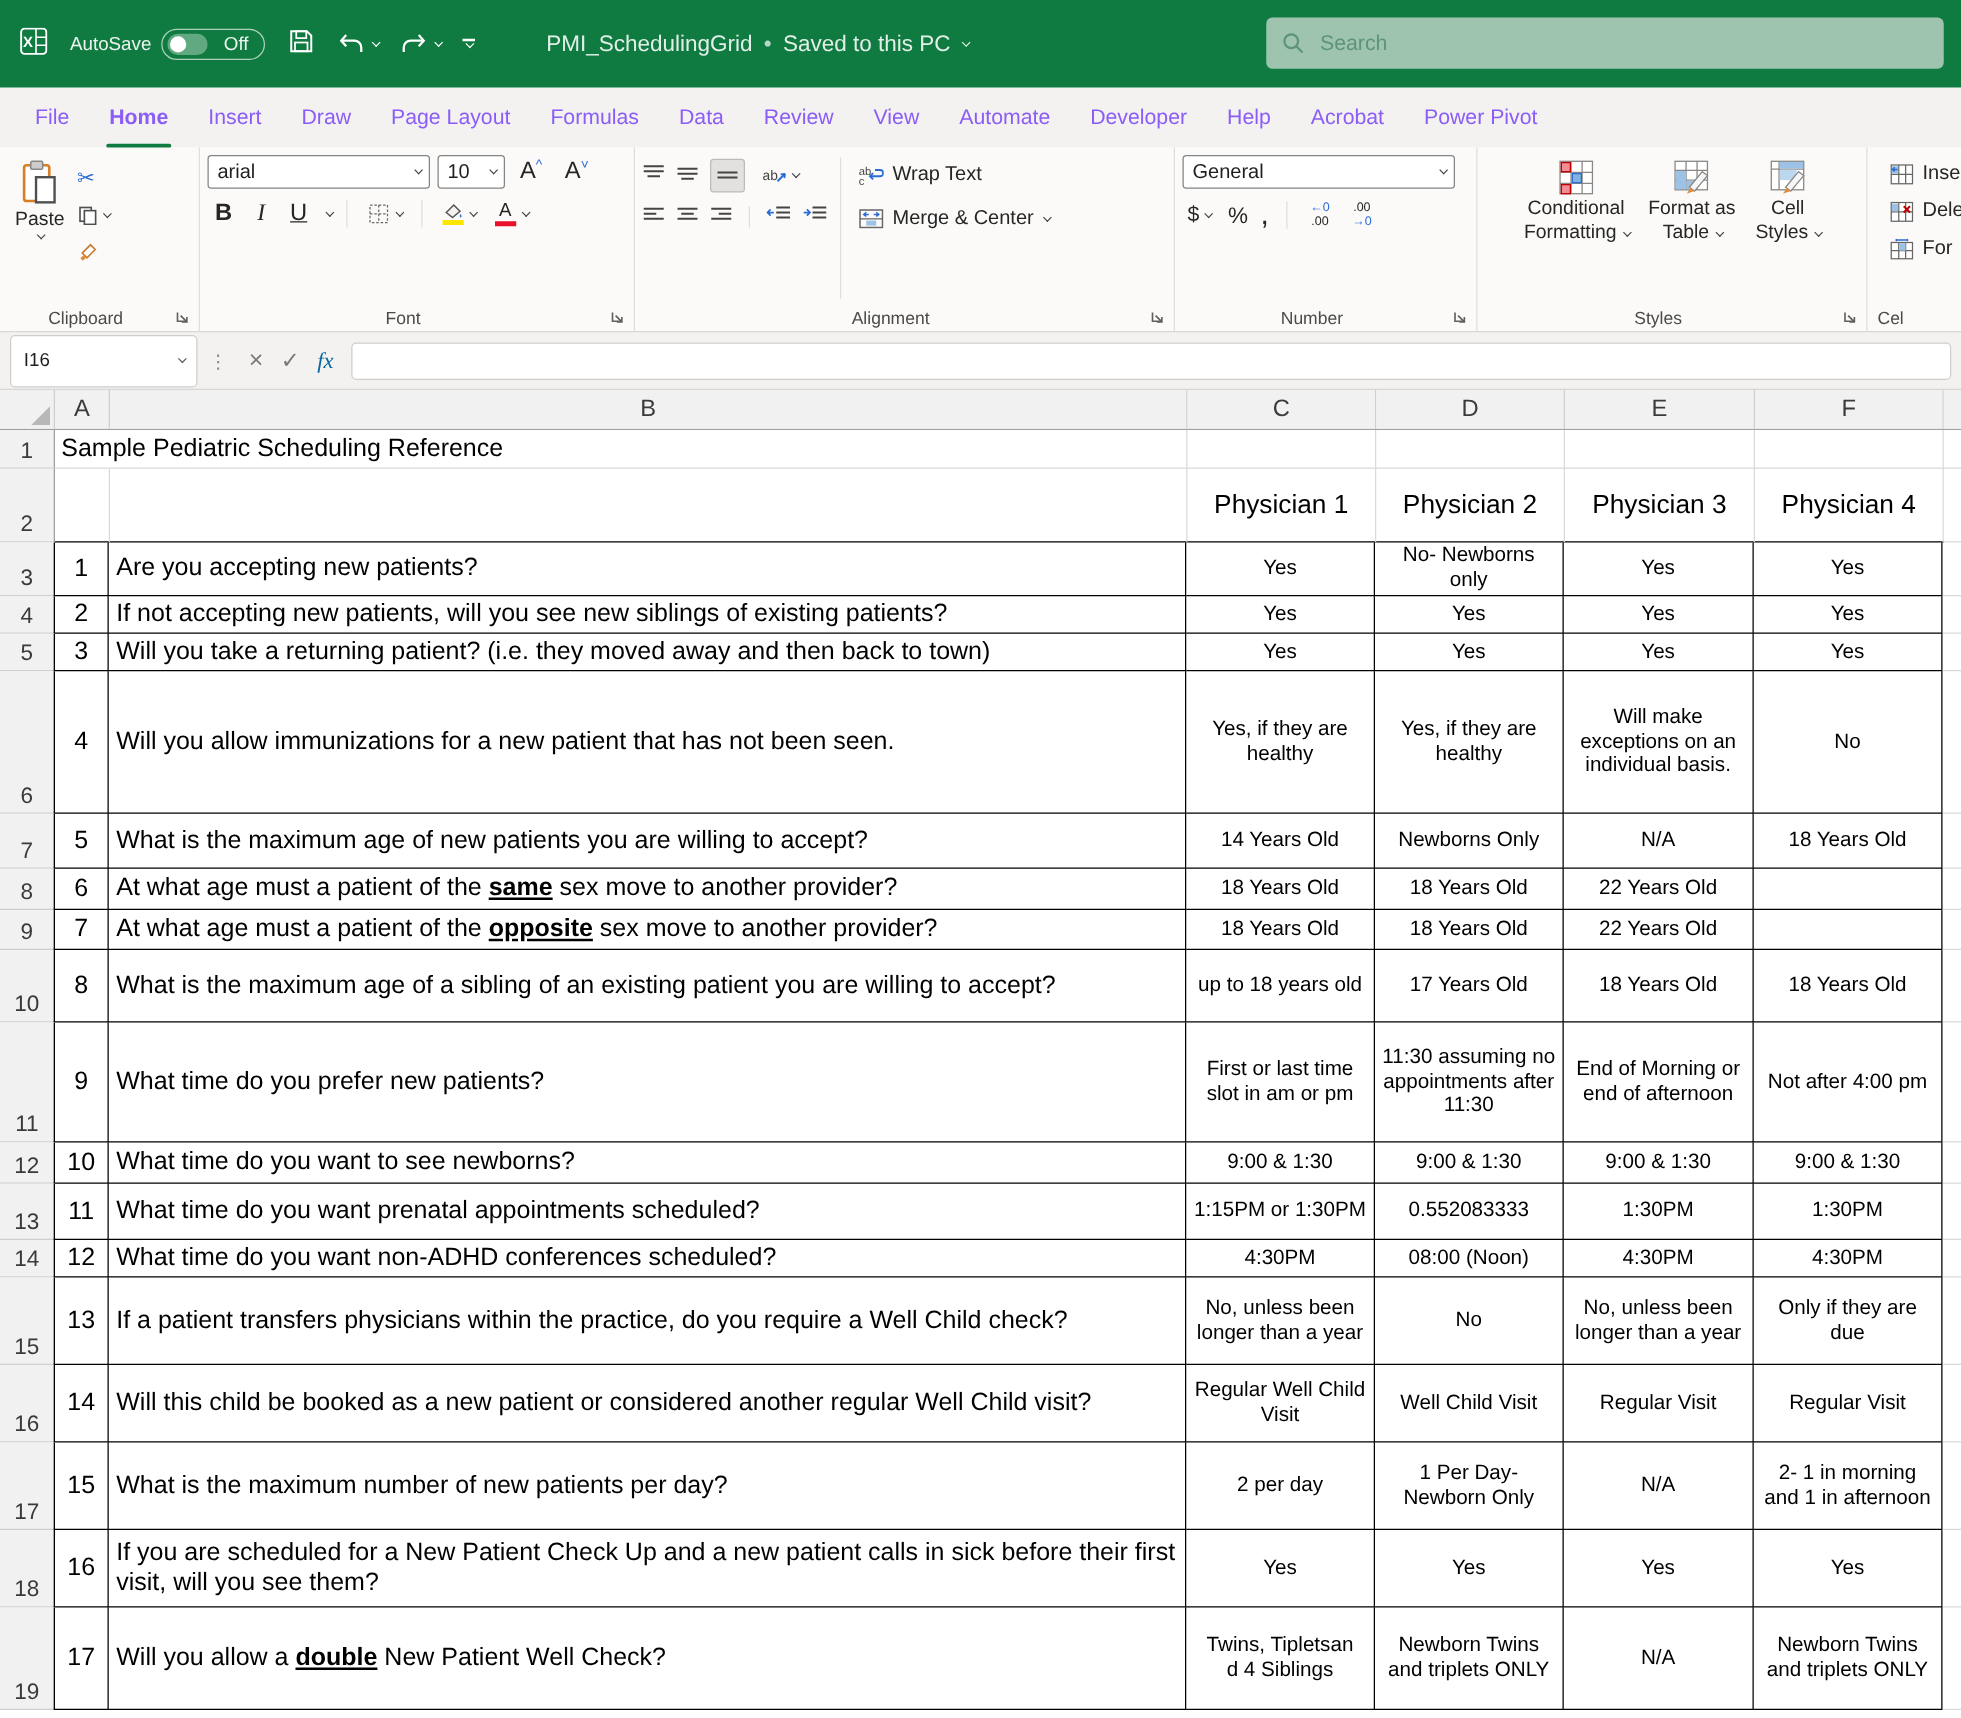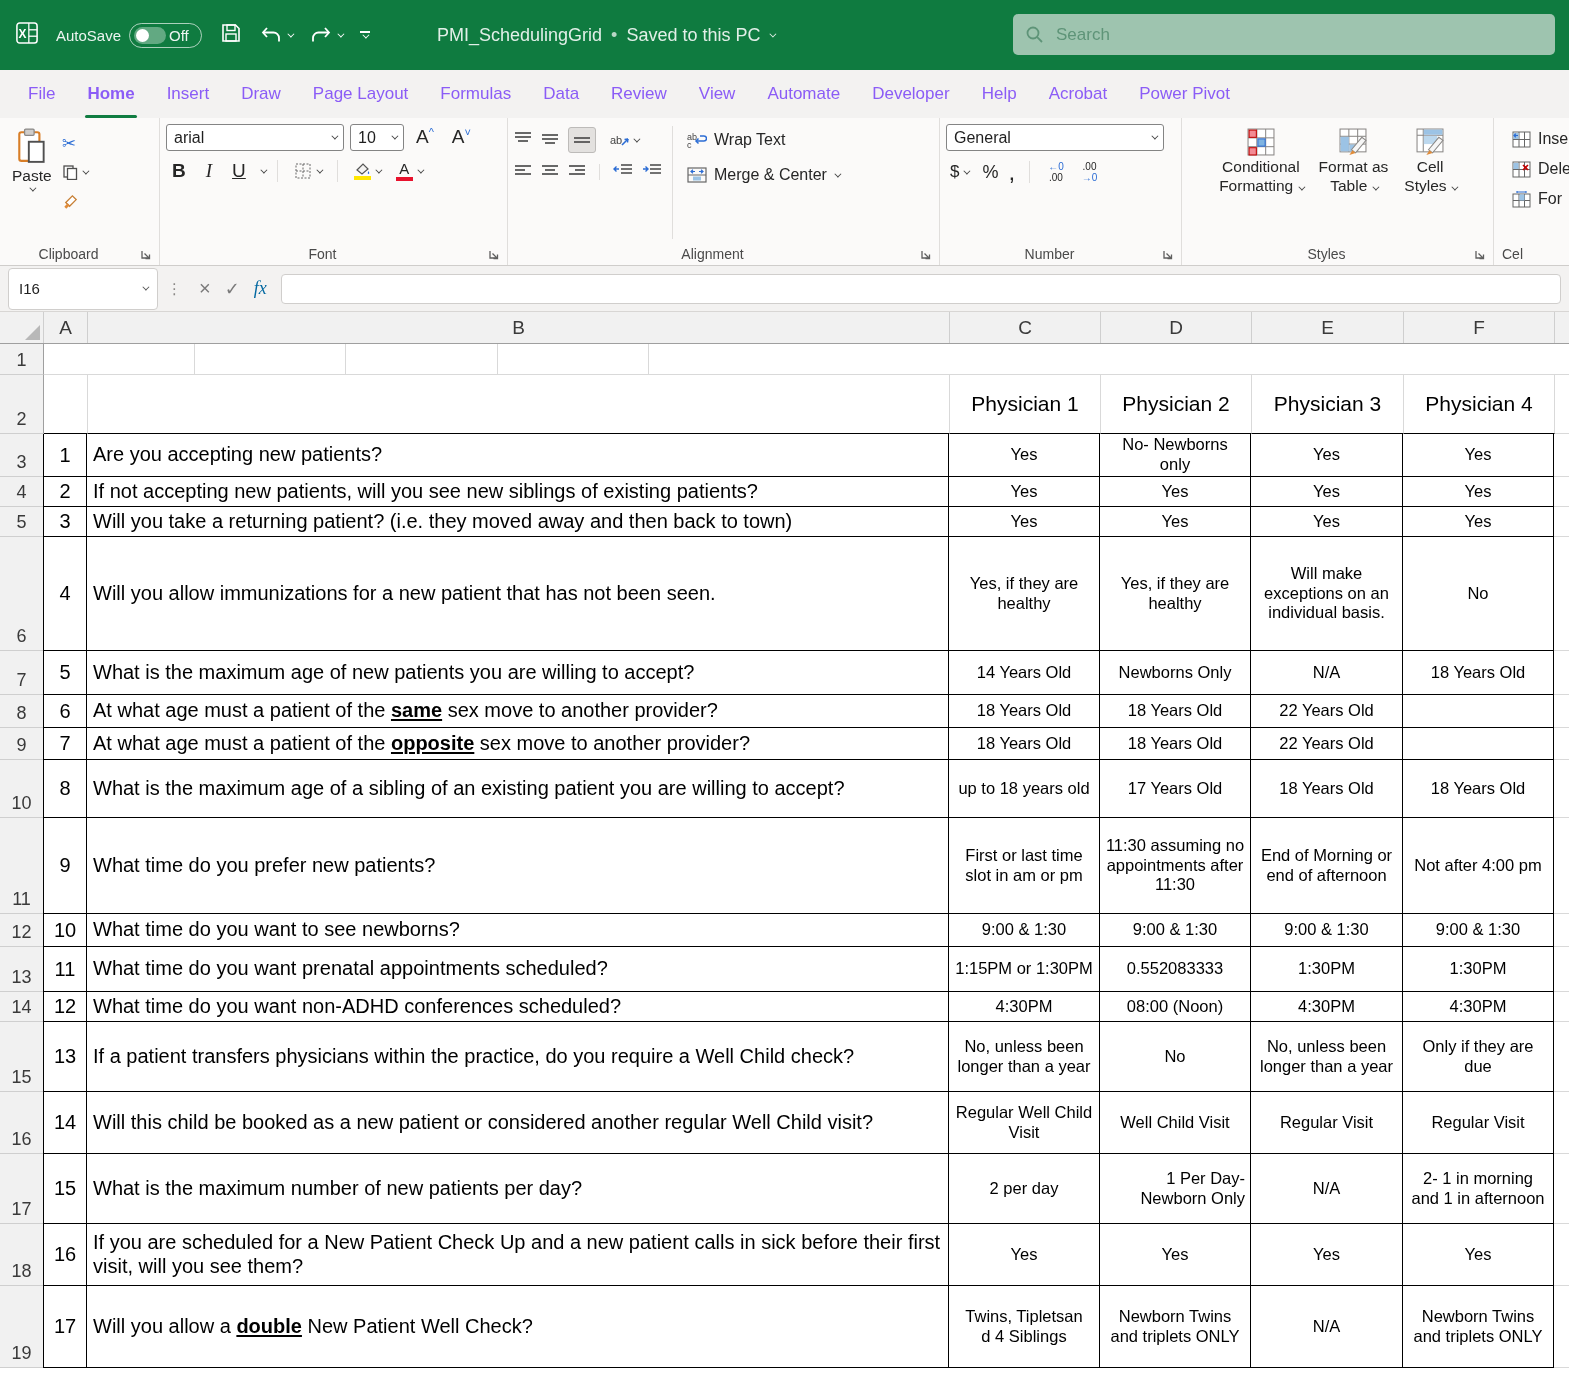--- a/index.html
+++ b/index.html
@@ -9,21 +9,21 @@
   
   .cv { display:inline-block; width:7px; height:7px; border-right:1.5px solid currentColor;
         border-bottom:1.5px solid currentColor; transform:rotate(45deg) translateY(-2px); }
   .cv.sm { width:5px; height:5px; }
 
   
   .titlebar { position:relative; height:70px; background:#0F7B40; display:flex; align-items:center; color:#fff; }
   .tb-left { display:flex; align-items:center; gap:18px; padding-left:16px; }
   .tb-icon { width:22px; height:22px; }
   .autosave { display:flex; align-items:center; gap:8px; font-size:15px; color:rgba(255,255,255,.92); }
-  .as-pill { display:flex; align-items:flex-start; gap:3px; border:1px solid rgba(255,255,255,.65);
+  .as-pill { display:flex; align-items:flex-start; gap:13px; border:1px solid rgba(255,255,255,.65);
              border-radius:13px; padding:3px 12px 3px 4px; }
   .as-track { width:32px; height:17px; border-radius:9px; background:rgba(255,255,255,.35); position:relative; }
   .as-knob { position:absolute; left:2px; top:2px; width:13px; height:13px; border-radius:50%; background:#fff; }
   .doc-title { position:absolute; left:437px; top:0; height:70px; display:flex; align-items:center; gap:9px;
                color:rgba(255,255,255,.88); font-size:18px; white-space:nowrap; }
   .doc-title .dot { opacity:.8; }
   .searchbox { position:absolute; right:14px; top:14px; width:542px; height:41px; background:#9EC4AF;
                border-radius:5px; display:flex; align-items:center; padding:0 12px; gap:12px; }
   .searchbox input { flex:1; border:none; outline:none; background:transparent; font-size:17px; color:#21523a;
                      font-family:"Liberation Sans",sans-serif; }
@@ -509,20 +509,21 @@
       <div class="colh" style="width: var(--wB);">B</div>
       <div class="colh" style="width: var(--wC);">C</div>
       <div class="colh" style="width: var(--wD);">D</div>
       <div class="colh" style="width: var(--wE);">E</div>
       <div class="colh" style="width: var(--wF);">F</div>
       <div class="colh" style="flex: 1 1 0%; border-right: none;"></div>
     </div>
   <div id="rows">
       <div class="srow" style="height: 31px;">
         <div class="rh">1</div>
+        <div class="gc cell-title" style="width: calc(var(--wA) + var(--wB));">Sample Pediatric Scheduling Reference</div>
         <div class="gc" style="width: var(--wC);"></div>
         <div class="gc" style="width: var(--wD);"></div>
         <div class="gc" style="width: var(--wE);"></div>
         <div class="gc" style="width: var(--wF);"></div>
         <div class="sliver"></div>
       </div>
       <div class="srow" style="height: 59px;">
         <div class="rh">2</div>
         <div class="gc tb" style="width: var(--wA);"></div>
         <div class="gc tb" style="width: var(--wB);"></div>
@@ -700,21 +701,21 @@
         <div class="tc cell-a" style="width: var(--wF);">Regular Visit</div>
         <div class="sliver"></div>
       </div>
       <div class="srow" style="height: 70px;">
         <div class="rh">17</div>
         <div class="tc tcl cell-num" style="width: var(--wA);">15</div>
         <div class="tc cell-q" style="width: var(--wB);">
           <span><span>What is the maximum number of new patients per day?</span></span>
         </div>
         <div class="tc cell-a" style="width: var(--wC);">2 per day</div>
-        <div class="tc cell-a" style="width: var(--wD); text-align: right;">1 Per Day- Newborn Only</div>
+        <div class="tc cell-a" style="width: var(--wD);">1 Per Day- Newborn Only</div>
         <div class="tc cell-a" style="width: var(--wE);">N/A</div>
         <div class="tc cell-a" style="width: var(--wF);">2- 1 in morning and 1 in afternoon</div>
         <div class="sliver"></div>
       </div>
       <div class="srow" style="height: 62px;">
         <div class="rh">18</div>
         <div class="tc tcl cell-num" style="width: var(--wA);">16</div>
         <div class="tc cell-q" style="width: var(--wB);">
           <span><span>If you are scheduled for a New Patient Check Up and a new patient calls in sick before their first visit, will you see them?</span></span>
         </div>

